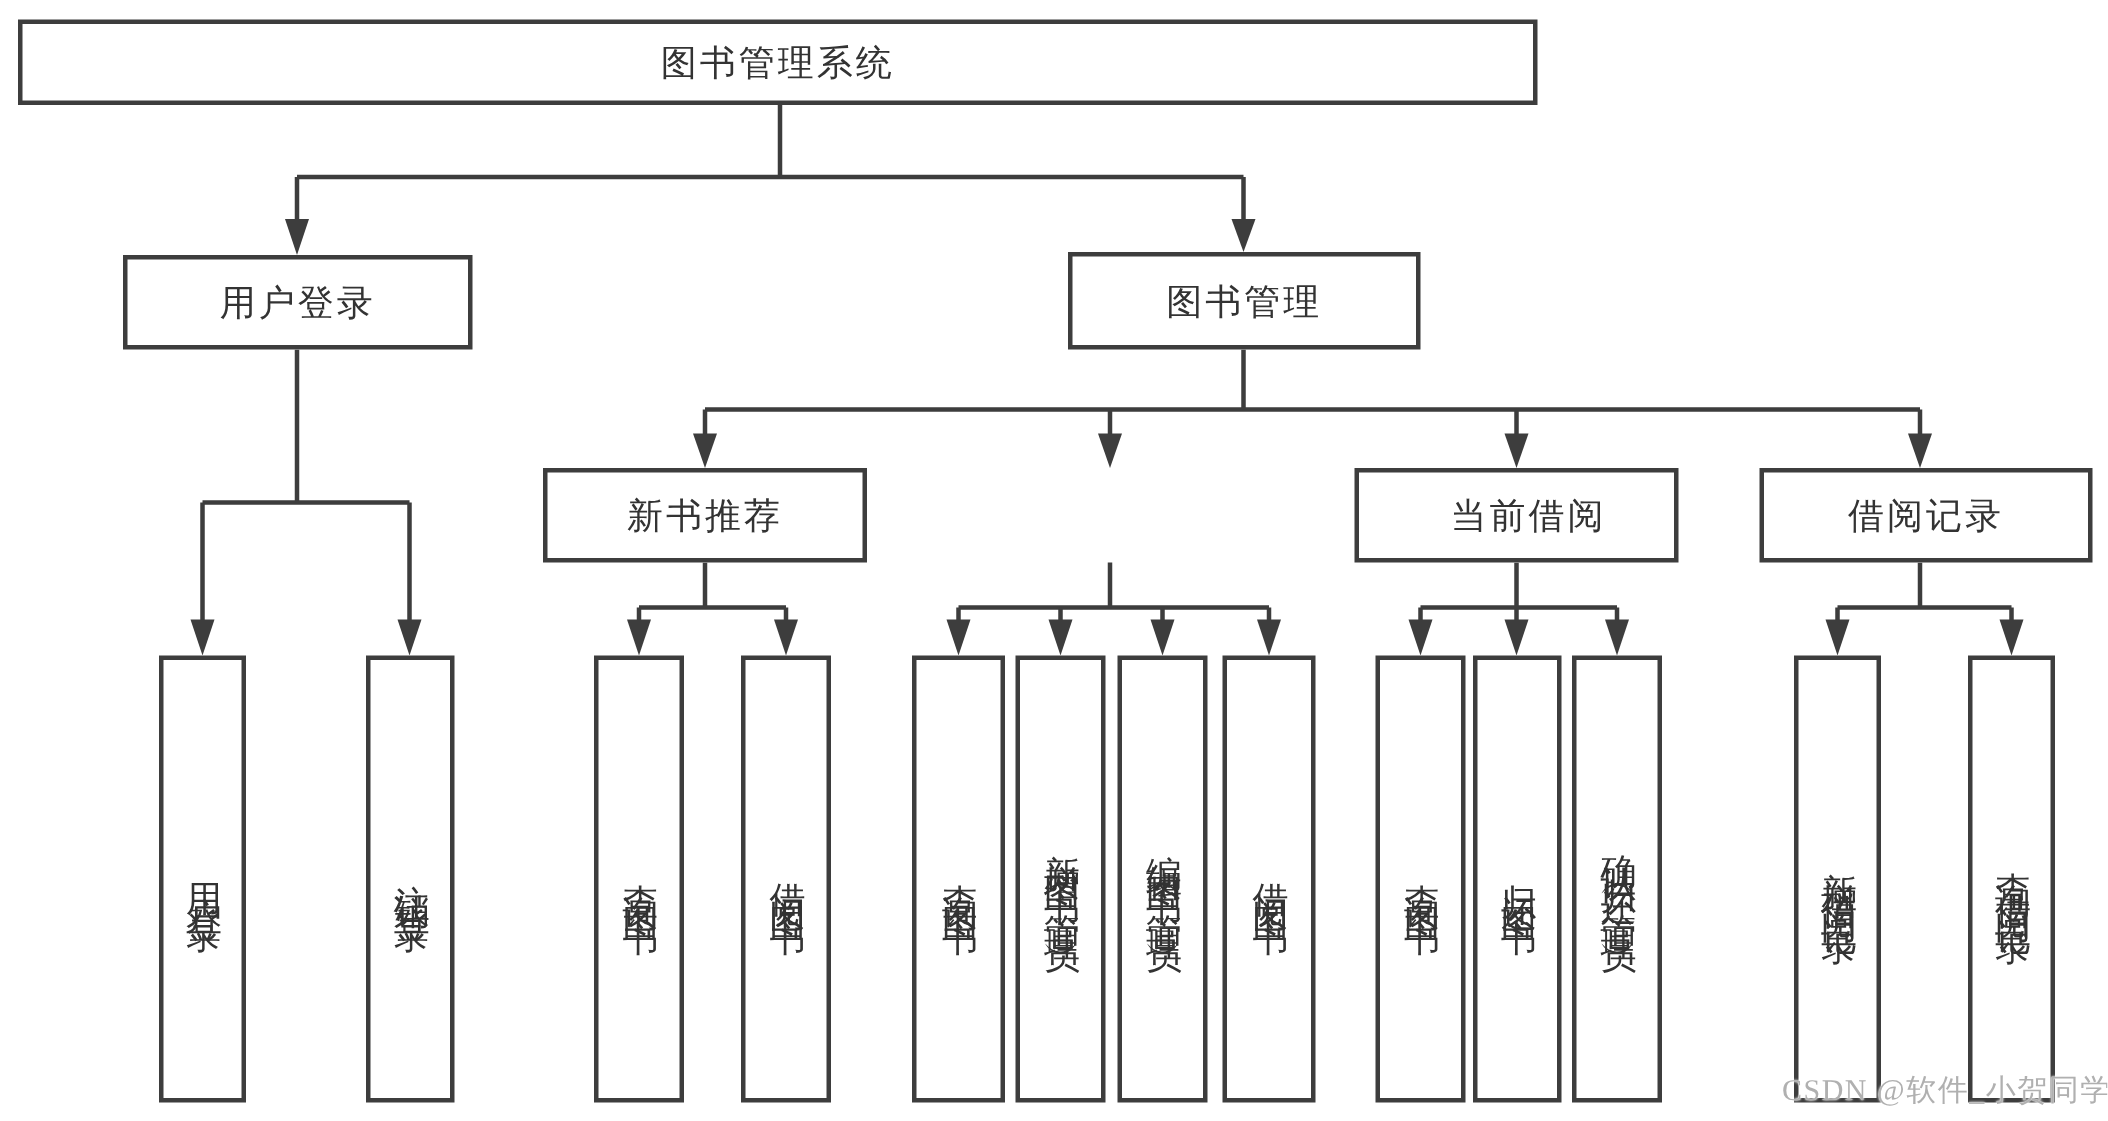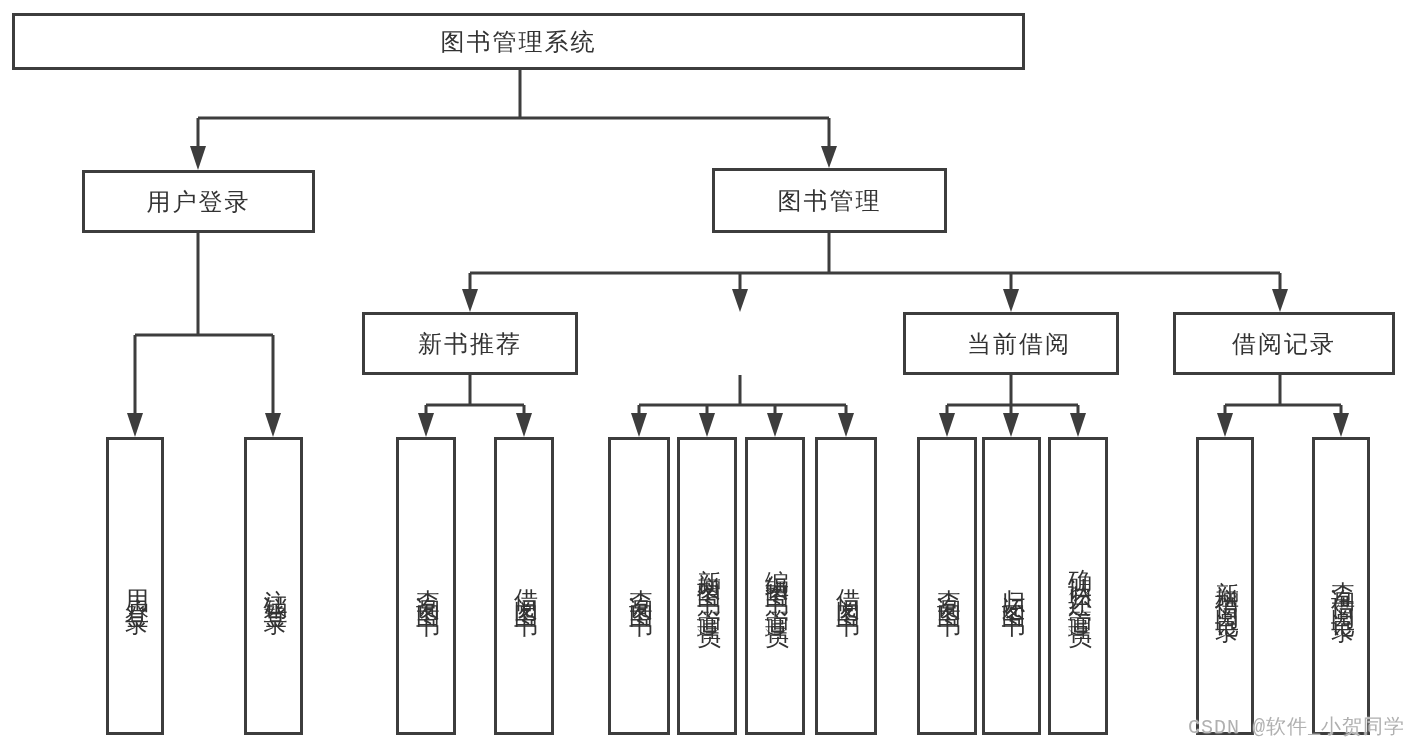--- a/index.html
+++ b/index.html
@@ -1,21 +1,21 @@
 <!DOCTYPE html>
 <html><head>
 <meta charset="utf-8">
 <style>
   html, body { margin: 0; padding: 0; background: #ffffff; }
   #canvas {
     position: relative;
     width: 1405px;
     height: 747px;
     background: #ffffff;
-    font-family: Liberation Mono, monospace;
+    font-family: Liberation Serif, serif;
     color: #333333;
     overflow: hidden;
   }
   #connectors {
     position: absolute;
     left: 0; top: 0;
     width: 1405px; height: 747px;
   }
   .node {
     position: absolute;

